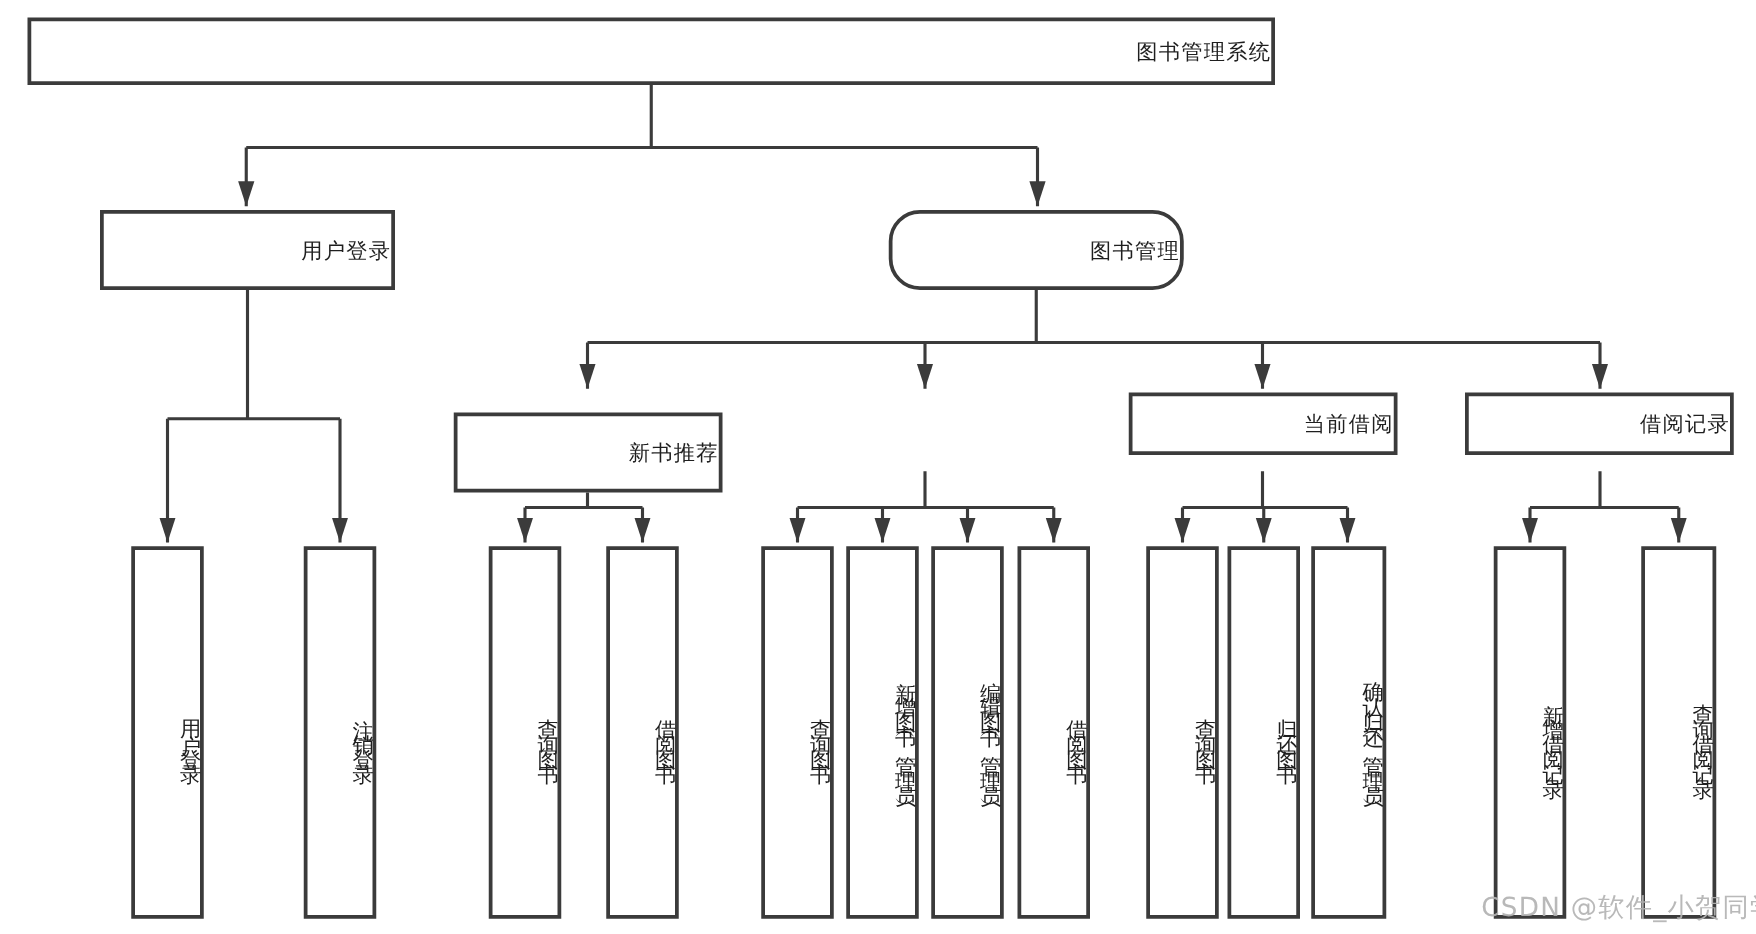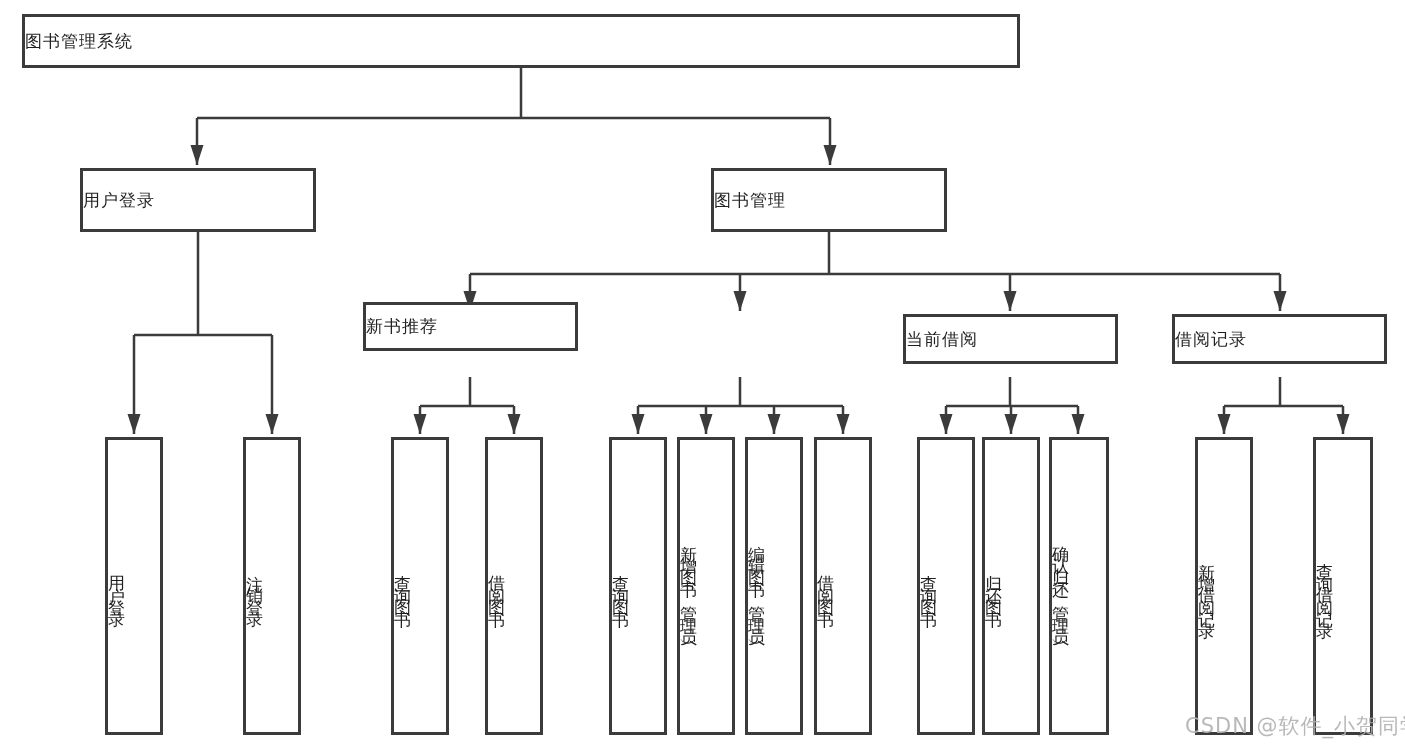--- a/index.html
+++ b/index.html
@@ -10,40 +10,40 @@
     font-family:"DejaVu Sans","Liberation Sans",sans-serif;
     color:#1f1f1f;
     overflow:hidden;
   }
   svg.connectors{position:absolute;left:0;top:0;width:1405px;height:747px;}
   .node{
     position:absolute;
     box-sizing:border-box;
     border:3px solid #3b3b3b;
     background:#ffffff;
-    display:flex;align-items:center;justify-content:flex-start;
+    display:flex;align-items:center;justify-content:flex-end;
     font-size:17px;
     letter-spacing:1px;
     color:#1f1f1f;
   }
   .leaf{top:437px;height:298px;width:58px;}
   .leaf .vtext{
     writing-mode:vertical-rl;
     text-orientation:upright;
     letter-spacing:12px;
     line-height:1;
     white-space:nowrap;
   }
   
   .n-root{left:22px;top:14px;width:998px;height:54px;}
   
   .n-login{left:80px;top:168px;width:236px;height:64px;}
-  .n-mgmt{left:711px;top:168px;width:236px;height:64px;}
+  .n-mgmt{left:711px;top:168px;width:236px;height:64px;border-radius:25px;}
   
-  .n-rec{left:363px;top:302px;width:215px;height:49px;font-family:Liberation Serif, serif;}
+  .n-rec{left:363px;top:330px;width:215px;height:64px;font-family:Liberation Serif, serif;}
   .n-bor{left:633px;top:314px;width:215px;height:63px;}
   .n-cur{left:903px;top:314px;width:215px;height:50px;}
   .n-his{left:1172px;top:314px;width:215px;height:50px;}
   
   .n-leaf-login{left:105px;}
   .n-leaf-logout{left:243px;}
   .n-rec-q{left:391px;}
   .n-rec-b{left:485px;}
   .n-bor-q{left:609px;}
   .n-bor-add{left:677px;}

